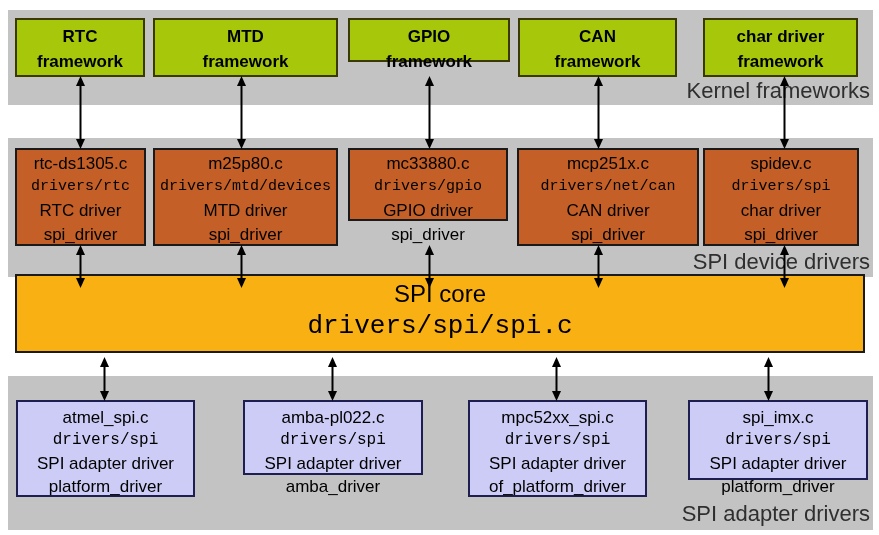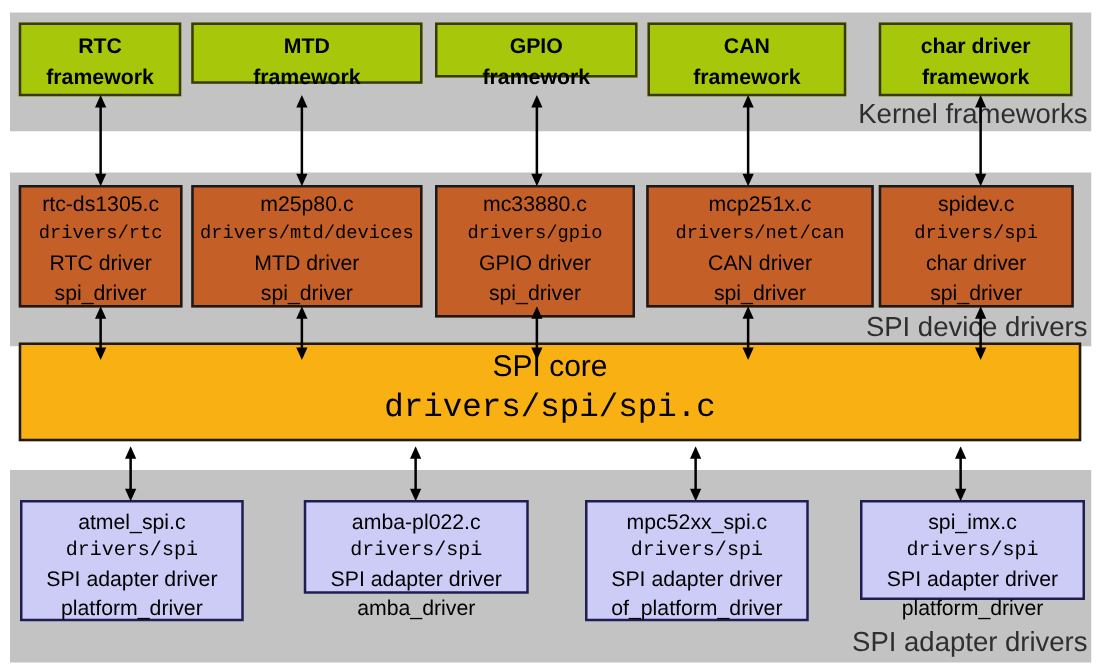--- a/index.html
+++ b/index.html
@@ -50,21 +50,21 @@
   <div class="band" style="left:8px;top:376px;width:865px;height:154px"></div>
 
   <div class="band-label" style="top:249px">SPI device drivers</div>
   <div class="band-label" style="top:78px">Kernel frameworks</div>
   <div class="band-label" style="top:501px">SPI adapter drivers</div>
 
   <div class="box fw" style="left:15px;top:18px;width:130px;height:59px">
     <div>RTC</div>
     <div>framework</div>
   </div>
-  <div class="box fw" style="left:153px;top:18px;width:185px;height:49px">
+  <div class="box fw" style="left:153px;top:18px;width:185px;height:59px">
     <div>MTD</div>
     <div>framework</div>
   </div>
   <div class="box fw" style="left:348px;top:18px;width:162px;height:44px">
     <div>GPIO</div>
     <div>framework</div>
   </div>
   <div class="box fw" style="left:518px;top:18px;width:159px;height:59px">
     <div>CAN</div>
     <div>framework</div>
@@ -79,21 +79,21 @@
     <div class="mono">drivers/rtc</div>
     <div>RTC driver</div>
     <div>spi_driver</div>
   </div>
   <div class="box dev" style="left:153px;top:148px;width:185px;height:98px">
     <div class="title">m25p80.c</div>
     <div class="mono">drivers/mtd/devices</div>
     <div>MTD driver</div>
     <div>spi_driver</div>
   </div>
-  <div class="box dev" style="left:348px;top:148px;width:160px;height:106px">
+  <div class="box dev" style="left:348px;top:148px;width:160px;height:73px">
     <div class="title">mc33880.c</div>
     <div class="mono">drivers/gpio</div>
     <div>GPIO driver</div>
     <div>spi_driver</div>
   </div>
   <div class="box dev" style="left:517px;top:148px;width:182px;height:98px">
     <div class="title">mcp251x.c</div>
     <div class="mono">drivers/net/can</div>
     <div>CAN driver</div>
     <div>spi_driver</div>

